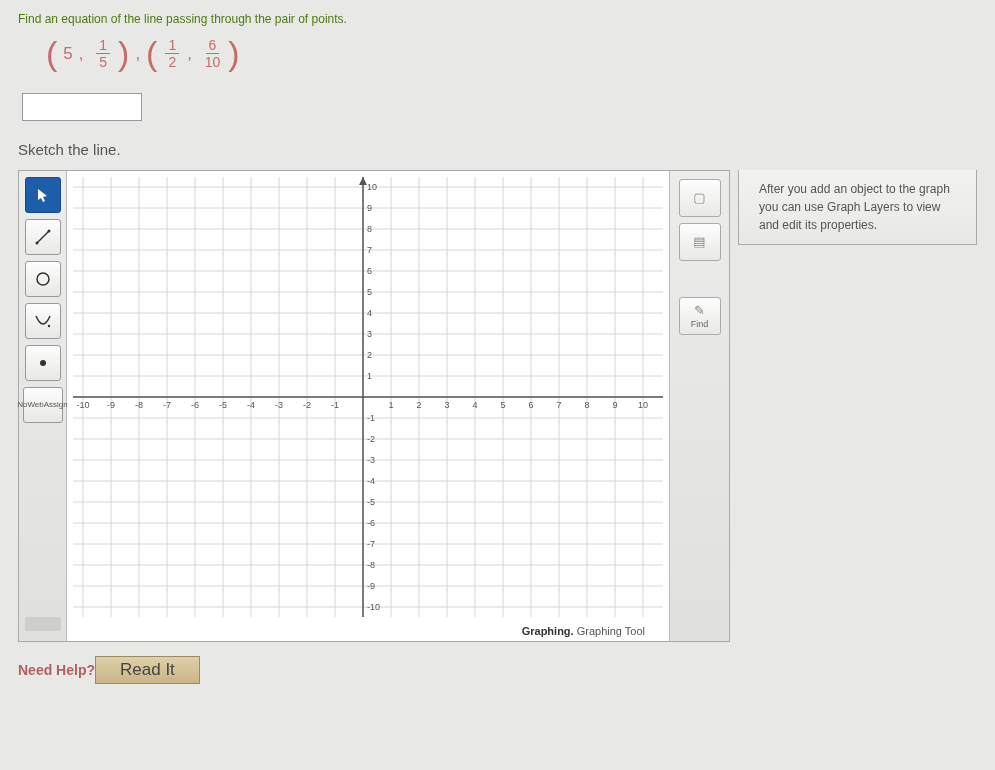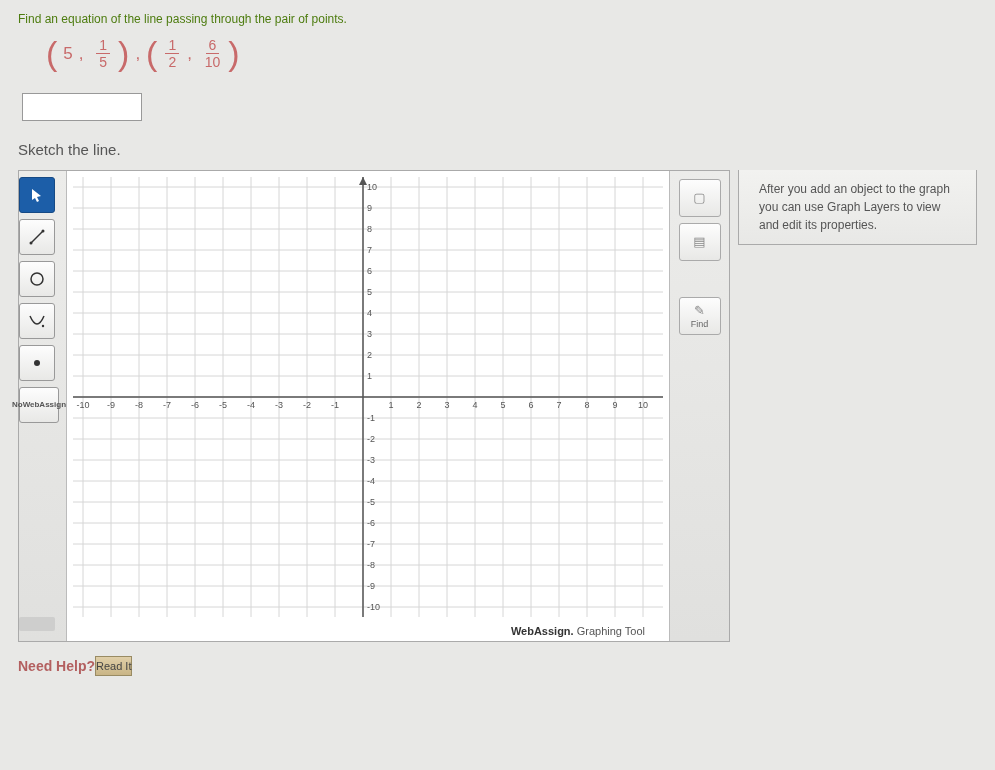--- a/index.html
+++ b/index.html
@@ -16,39 +16,39 @@
 .question-text { color: #4d7c0f; font-size: 12px; margin-bottom: 8px; }
 .points-row { display:flex; align-items:center; gap:6px; margin:8px 0 12px 28px; color:#c86a6a; font-size:17px;}
 .paren { font-size: 34px; font-weight: 300; }
 .frac { display:inline-flex; flex-direction:column; align-items:center; line-height:1; margin:0 2px;}
 .frac .num { border-bottom:1px solid #c86a6a; padding:0 3px 1px; font-size:14px;}
 .frac .den { padding-top:1px; font-size:14px;}
 .answer-box { width:120px; height:28px; border:1px solid #999; background:#fff; margin:8px 0 20px 4px;}
 .sketch-label { color:#555; font-size:15px; margin-bottom:12px; }
 .graph-wrap { display:flex; align-items:flex-start; gap:8px; }
 .graph-panel { display:flex; border:1px solid #aaa; background:#f3f3f1; }
-.toolbar { width:48px; background:linear-gradient(#ececea,#e0e0de); border-right:1px solid #bbb; display:flex; flex-direction:column; align-items:flex-start; padding:6px 0; gap:6px;font-weight:bold;}
+.toolbar { width:48px; background:linear-gradient(#ececea,#e0e0de); border-right:1px solid #bbb; display:flex; flex-direction:column; align-items:center; padding:6px 0; gap:6px;}
 .tool-btn { width:36px; height:36px; border:1px solid #999; border-radius:3px; background:linear-gradient(#fdfdfd,#e8e8e6); display:flex; align-items:center; justify-content:center; cursor:pointer; color:#333; font-size:16px;}
 .tool-btn.active { background:#1c5ea8; color:#fff; border-color:#164a85;}
 .tool-btn.nosol { height:36px; width:40px; font-size:8px; text-align:center; line-height:1.1; color:#555;}
 .graph-area { position:relative; width:602px; height:470px; background:#fff; }
 .grid-svg { position:absolute; top:6px; left:6px; }
 .graph-footer { position:absolute; bottom:4px; right:24px; font-size:11px; color:#555;}
 .graph-footer b { color:#333;}
 .sidecol { width:60px; background:linear-gradient(#ececea,#e0e0de); border-left:1px solid #bbb; display:flex; flex-direction:column; align-items:center; padding:8px 0; gap:6px;}
 .side-btn { width:42px; height:38px; border:1px solid #aaa; border-radius:3px; background:linear-gradient(#fdfdfd,#e8e8e6); display:flex; flex-direction:column; align-items:center; justify-content:center; font-size:9px; color:#666; cursor:pointer;}
 .side-btn .ico { font-size:13px; margin-bottom:1px; color:#888;}
 .side-btn.fill { margin-top:30px;}
 .layers-panel { width:252px; }
 .layers-header { background:linear-gradient(#f8f8f6,#dedede); border:1px solid #aaa; border-radius:3px 3px 0 0; padding:8px 10px; display:flex; justify-content:space-between; align-items:center; font-weight:bold; color:#444; font-size:14px;}
 .layers-header .chev { color:#666; font-size:14px;}
 .layers-body { background:linear-gradient(#f2f2f0,#e8e8e6); border:1px solid #aaa; border-top:none; padding:10px 20px; font-size:12px; color:#555; line-height:1.5;}
 .need-help { margin-top:14px; display:flex; align-items:center; gap:0;}
 .need-help-label { color:#b35f5f; font-weight:bold; font-size:14px;}
-.read-it { background:linear-gradient(#e0cfa8,#c9b586); border:1px solid #998b63; padding:3px 0; font-size:11px; color:#444; cursor:pointer;}
+.read-it { background:linear-gradient(#e0cfa8,#c9b586); border:1px solid #998b63; padding:3px 24px; font-size:17px; color:#444; cursor:pointer;}
 .spacer-flex { flex:1; }
 .logo-strip { width:36px; height:14px; background:#bbb; border-radius:2px; margin-top:auto; margin-bottom:4px; opacity:.5;}
 </style>
 </head>
 <body>
 
 <div class="content">
   <div class="question-text">Find an equation of the line passing through the pair of points.</div>
 
   <div class="points-row">
@@ -206,21 +206,21 @@
               <text x="294" y="307">-4</text>
               <text x="294" y="328">-5</text>
               <text x="294" y="349">-6</text>
               <text x="294" y="370">-7</text>
               <text x="294" y="391">-8</text>
               <text x="294" y="412">-9</text>
               <text x="294" y="433">-10</text>
           </g>
         </svg>
         <div class="graph-footer">
-          <b>WebAssign.</b><span> Graphing Tool</span>
+          <b>Graphing.</b><span> Graphing Tool</span>
         </div>
       </div>
 
       <div class="sidecol">
         <div class="side-btn">
           <span class="ico">▢</span>
         </div>
         <div class="side-btn">
           <span class="ico">▤</span>
         </div>

